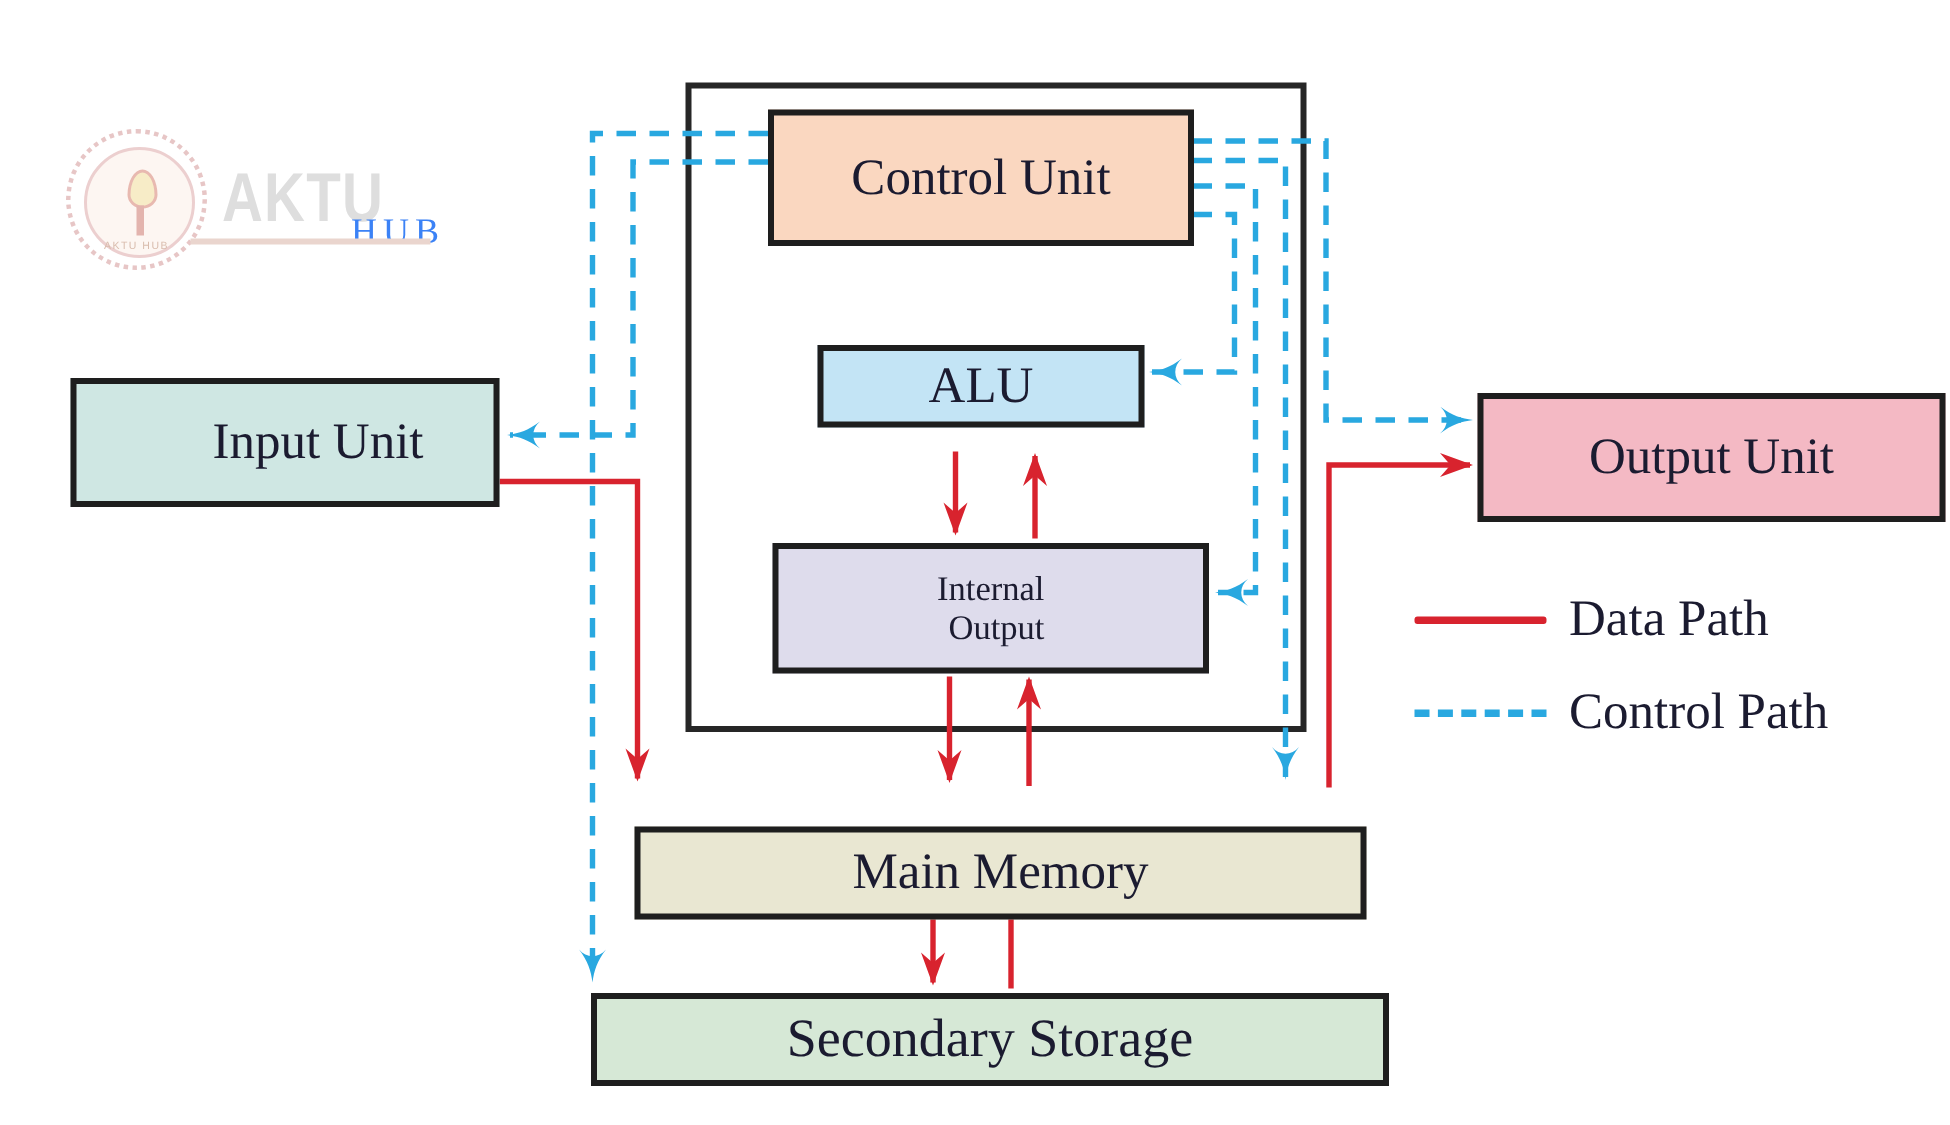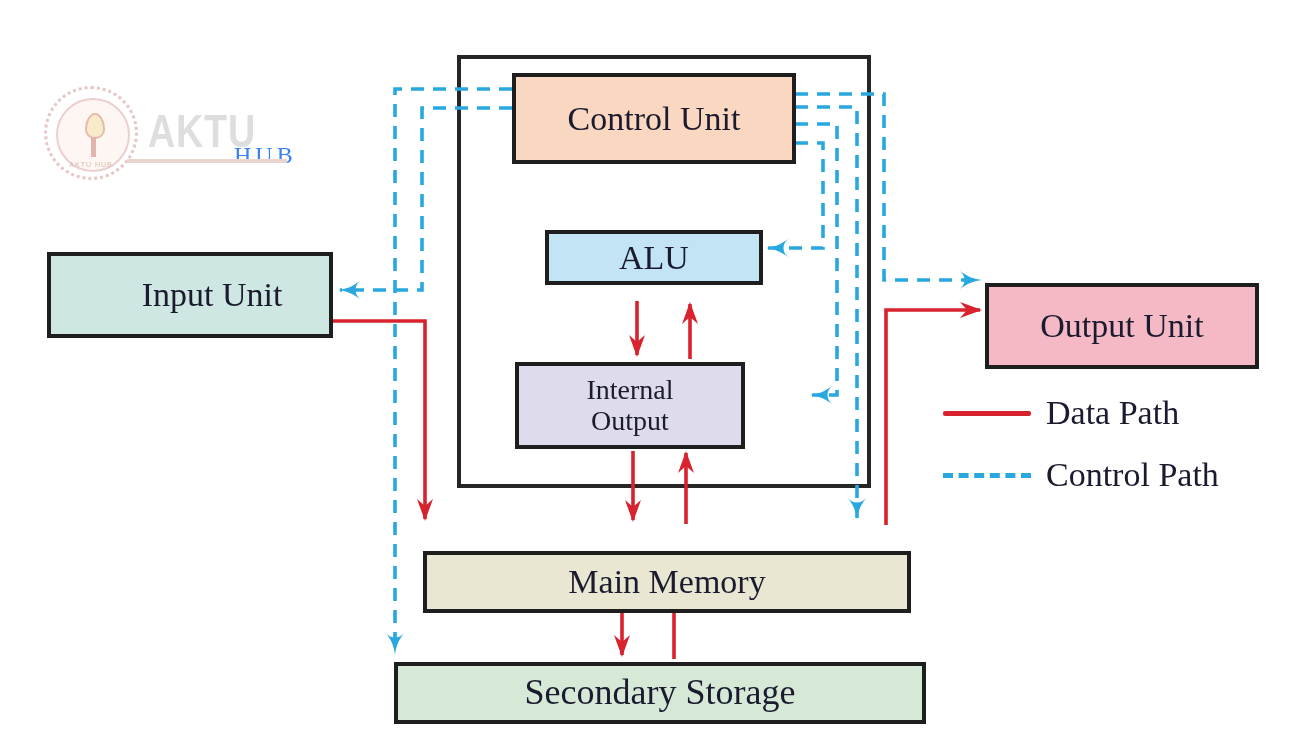--- a/index.html
+++ b/index.html
@@ -27,27 +27,27 @@
   .cpu-box{position:absolute;left:457px;top:55px;width:414px;height:433px;
     border:4px solid #262626;box-sizing:border-box;z-index:1;background:transparent;}
   
   .wires{position:absolute;left:0;top:0;z-index:2;pointer-events:none;}
   .lp-red{stroke:var(--data-path,#d8232e);stroke-width:3.6;fill:none;}
   .lp-blue{stroke:var(--control-path,#29a8e0);stroke-width:3.6;fill:none;stroke-dasharray:13 9;}
   .mk-red{fill:var(--data-path,#d8232e);}
   .mk-blue{fill:var(--control-path,#29a8e0);}
   
   .box{position:absolute;border:4px solid var(--box-border,#1e1e1e);box-sizing:border-box;
-    display:flex;align-items:center;justify-content:center;text-align:center;
+    display:flex;align-items:center;justify-content:center;text-align:right;
     font-size:34px;line-height:1.1;z-index:3;}
   .box-control{left:512px;top:73px;width:284px;height:91px;background:var(--control-unit-fill,#fad7c0);}
   .box-alu{left:545px;top:230px;width:218px;height:55px;background:var(--alu-fill,#c3e4f5);}
-  .box-internal{left:515px;top:362px;width:230px;height:87px;background:var(--internal-memory-fill,#dedcec);font-size:28px;}
+  .box-internal{left:515px;top:362px;width:291px;height:87px;background:var(--internal-memory-fill,#dedcec);font-size:23px;}
   .box-input{left:47px;top:252px;width:286px;height:86px;background:var(--input-unit-fill,#cfe7e3);padding-left:44px;}
-  .box-output{left:985px;top:262px;width:274px;height:86px;background:var(--output-unit-fill,#f4b9c4);margin-top:21px;}
+  .box-output{left:985px;top:262px;width:312px;height:86px;background:var(--output-unit-fill,#f4b9c4);}
   .box-main{left:423px;top:527px;width:488px;height:62px;background:var(--main-memory-fill,#e9e7d2);margin-top:24px;}
   .box-secondary{left:394px;top:662px;width:532px;height:62px;background:var(--secondary-storage-fill,#d6e8d6);font-size:36px;}
   .box span{display:block;}
   
   .legend{position:absolute;left:943px;top:391px;display:flex;flex-direction:column;gap:18px;z-index:3;}
   .legend-row{display:flex;align-items:center;gap:15px;height:44px;font-size:34px;}
   .swatch-solid{width:88px;height:5px;background:var(--data-path,#d8232e);border-radius:2px;}
   .swatch-dashed{width:88px;height:0;border-top:5px dashed var(--control-path,#29a8e0);}
 </style>
 </head>

